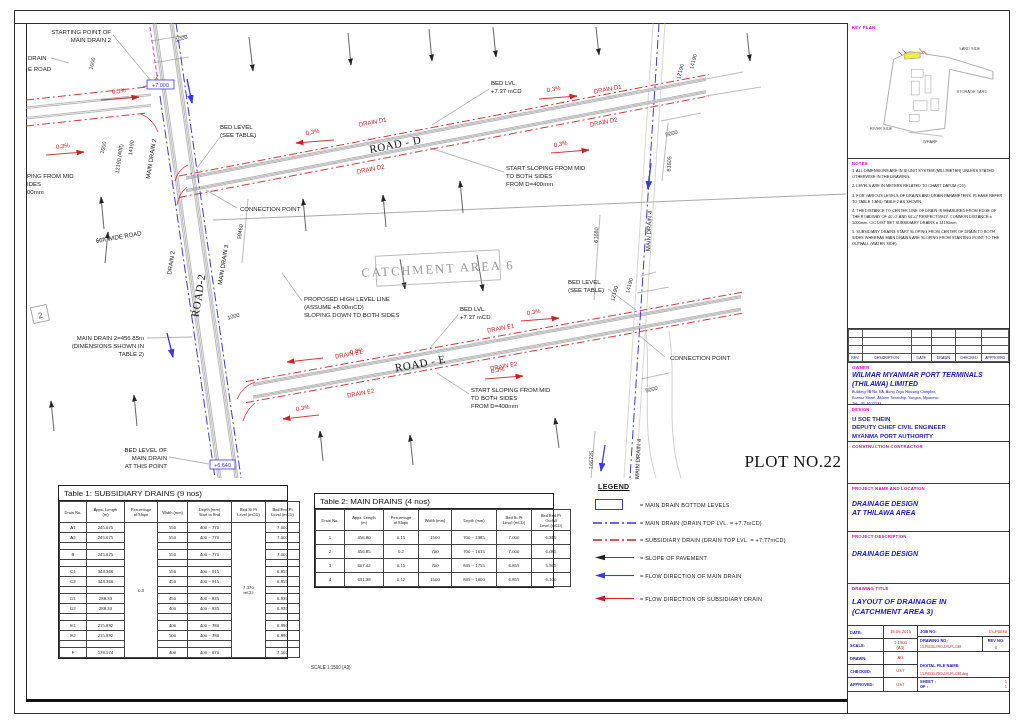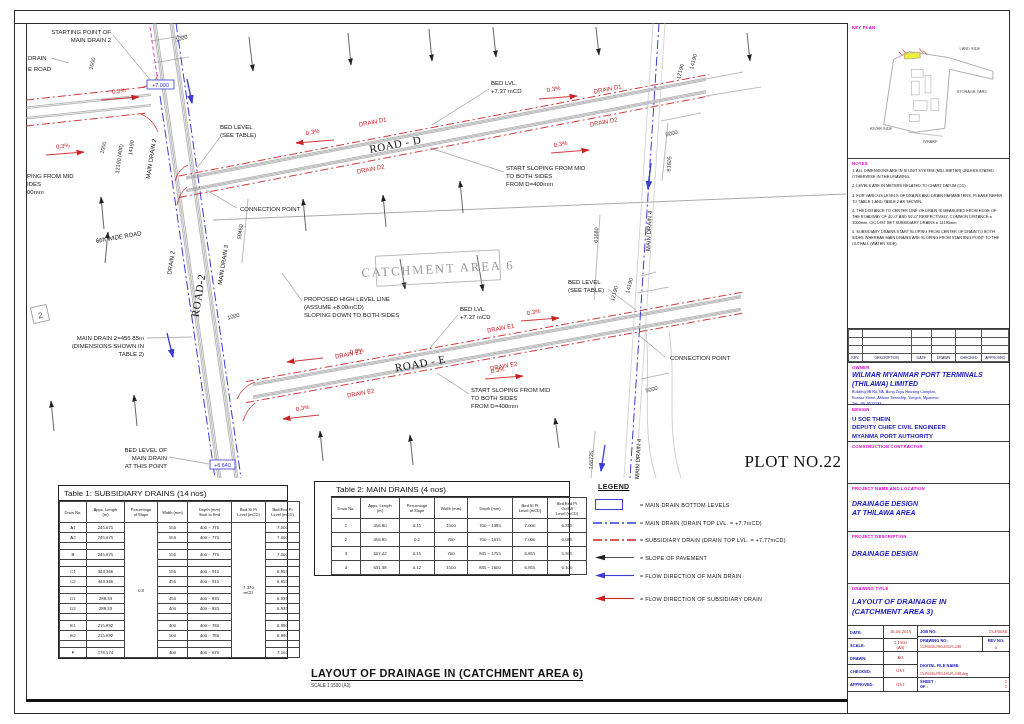--- a/index.html
+++ b/index.html
@@ -294,21 +294,21 @@
 
     <g transform="rotate(-12 39 313)">
       <rect x="31" y="305" width="16" height="16" fill="none" stroke="#888" stroke-width="0.7"></rect>
       <text x="39" y="317" font-size="8" fill="#555" text-anchor="middle">2</text>
     </g>
 
     <text x="792" y="466" font-family="Liberation Serif,serif" font-size="17" fill="#111" text-anchor="middle" letter-spacing="0.5">PLOT NO.22</text>
   </svg>
 
   <div class="tbox" id="t1" style="left:43px;top:474px;width:228px;">
-    <div class="ttl">Table 1: SUBSIDIARY DRAINS (14 nos)</div>
+    <div class="ttl">Table 1: SUBSIDIARY DRAINS (9 nos)</div>
     <table>
       <thead>
           <tr>
             <th style="width: 24px;">Drain No.</th>
             <th style="width: 35px;">Appx. Length
 (m)</th>
             <th style="width: 30px;">Percentage
 of Slope</th>
             <th style="width: 27px;">Width (mm)</th>
             <th style="width: 41px;">Depth (mm)
@@ -425,21 +425,21 @@
             <td>F</td>
             <td>178.574</td>
             <td>400</td>
             <td>400 ~ 670</td>
             <td>7.102</td>
           </tr>
         </tbody>
     </table>
   </div>
 
-  <div class="tbox" id="t2" style="left:299px;top:470px;width:238px;padding-left:16px;">
+  <div class="tbox" id="t2" style="left:299px;top:482px;width:238px;">
     <div class="ttl">Table 2: MAIN DRAINS (4 nos)</div>
     <table>
       <thead>
           <tr>
             <th style="width: 26px;">Drain No.</th>
             <th style="width: 36px;">Appx. Length
 (m)</th>
             <th style="width: 32px;">Percentage
 of Slope</th>
             <th style="width: 30px;">Width (mm)</th>
@@ -539,21 +539,20 @@
           <svg width="46" height="9">
             <line x1="12" y1="4.5" x2="42" y2="4.5" stroke="#cc2222" stroke-width="1.1"></line>
             <polygon points="3,4.5 13,1.5 13,7.5" fill="#cc2222"></polygon>
           </svg>
         </span>
       <span class="ltx">=  FLOW DIRECTION OF SUBSIDIARY DRAIN</span>
     </div>
   </div>
 
   <div class="caption">
-    <div class="ct">LAYOUT OF DRAINAGE IN (CATCHMENT AREA 6)</div>
     <div class="cs">SCALE 1:1500 (A3)</div>
   </div>
 
   <div class="panel">
     <div class="sec" style="height:136px;">
       <div class="seclabel">KEY PLAN</div>
       <svg viewBox="0 0 150 122" style="width:152px;height:120px;">
         <path d="M30,96 L40,30 L56,22 L96,28 L141,42 L141,50 L97,40 L92,100 L62,104 L30,96 Z" fill="none" stroke="#999" stroke-width="0.8"></path>
         <g transform="rotate(-4 59 26)">
           <rect x="51" y="23" width="16" height="6" fill="#f0ee3c" stroke="#998" stroke-width="0.6"></rect>

